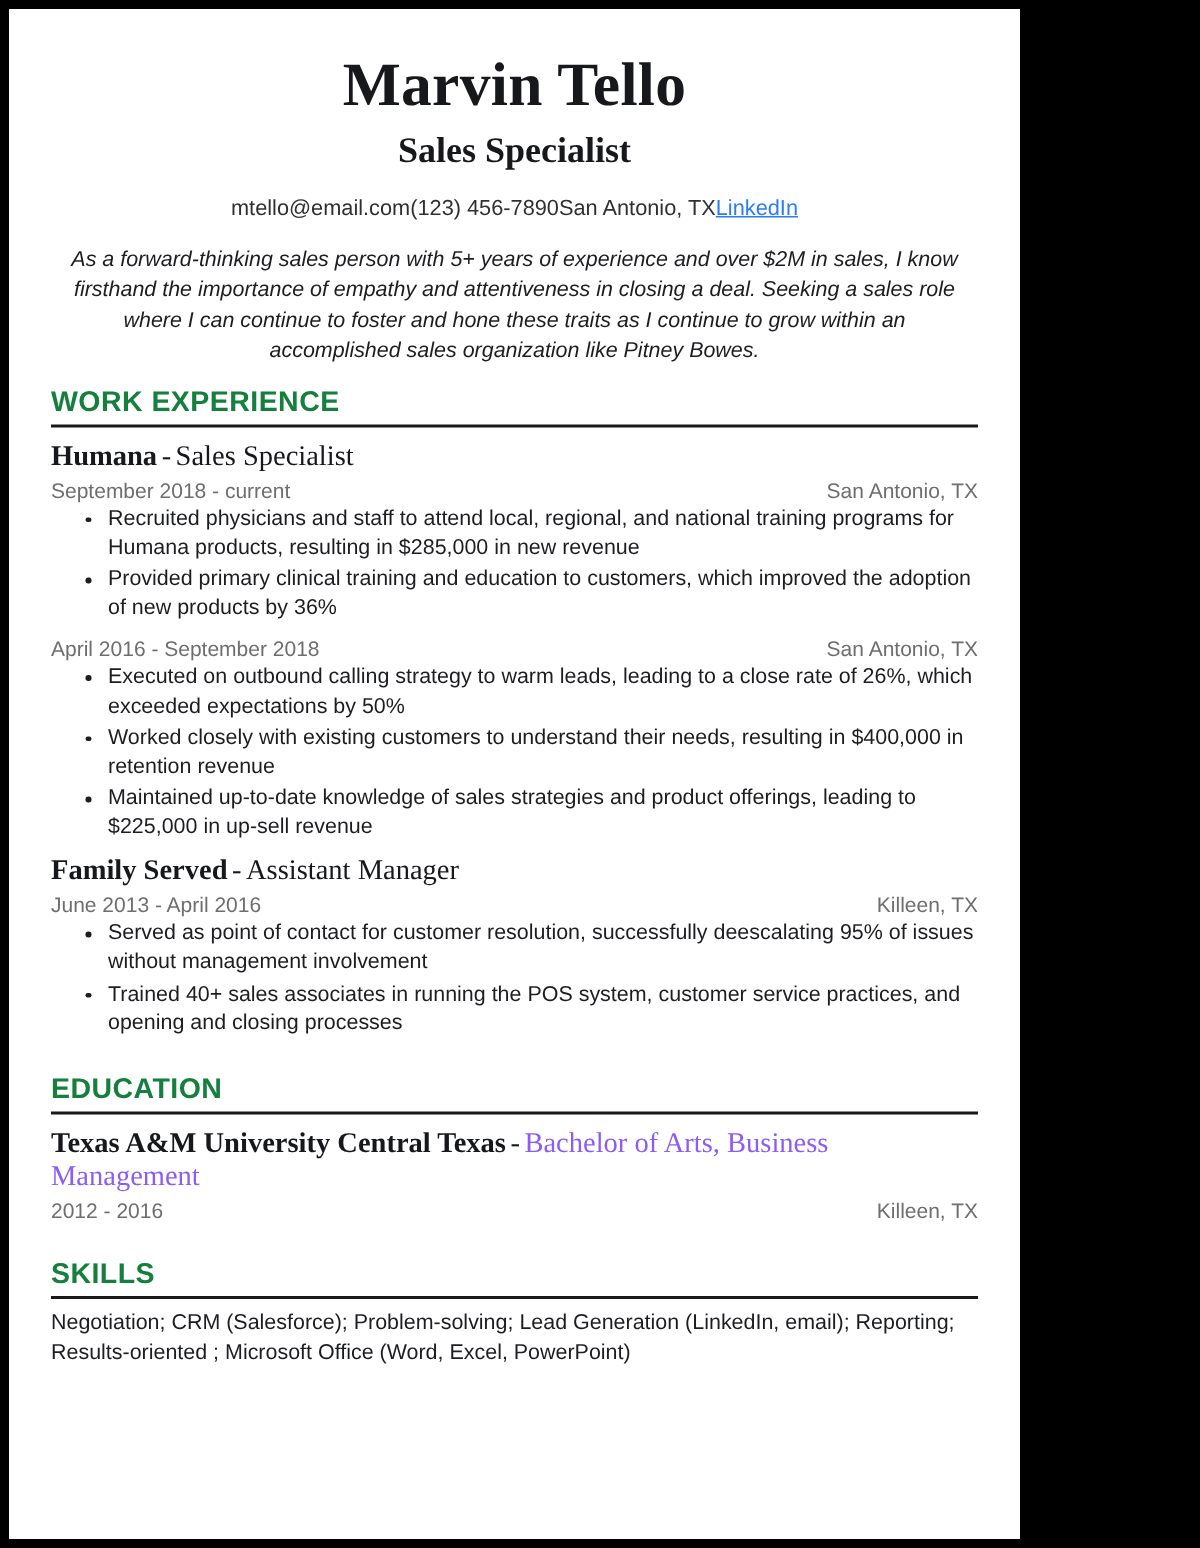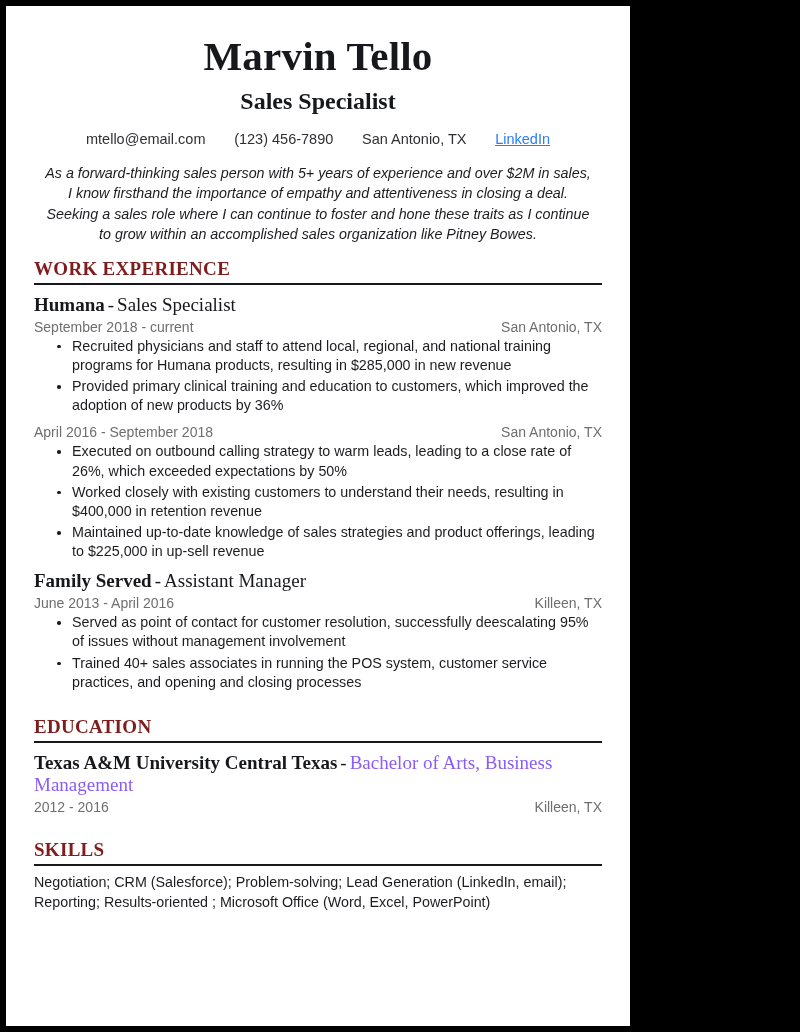--- a/index.html
+++ b/index.html
@@ -11,21 +11,21 @@
     width: 800px;
     height: 1032px;
     overflow: hidden;
     font-family: "Liberation Sans", sans-serif;
   }
 
   .page {
     position: absolute;
     left: 6px;
     top: 6px;
-    width: 624px;
+    width: 674px;
     height: 1020px;
     background: #ffffff;
     box-sizing: border-box;
     padding: 0 28px;
   }
 
   
   .name {
     text-align: center;
     font-family: "Liberation Serif", serif;
@@ -41,21 +41,21 @@
     font-family: "Liberation Serif", serif;
     font-weight: bold;
     font-size: 24px;
     line-height: 1.0;
     color: #17181c;
     margin: 12px 0 0 0;
   }
 
   .contact-row {
     display: flex;
-    justify-content: space-between;
+    justify-content: center;
     align-items: baseline;
     margin: 18px 0 0 0;
     padding: 0 52px;
     font-size: 14.5px;
     color: #2f3033;
   }
   .contact-item { white-space: nowrap; }
   .contact-link {
     color: #2b7cf7;
     text-decoration: underline;
@@ -68,25 +68,25 @@
     text-align: center;
     font-style: italic;
     font-size: 14.3px;
     line-height: 1.42;
     color: #1c1d20;
   }
 
   
   .section { margin-top: 14px; }
   .section-title {
-    font-family: Liberation Serif, serif;
+    font-family: Liberation Sans, sans-serif;
     font-weight: bold;
     font-size: 19px;
     line-height: 1.15;
-    color: #7f1d1d;
+    color: #15803d;
     letter-spacing: 0.3px;
   }
   .section-rule {
     border-bottom: 2.6px solid #18191c;
     margin-top: 3px;
   }
 
   
   .entry { margin-top: 9px; }
   .entry-head {

